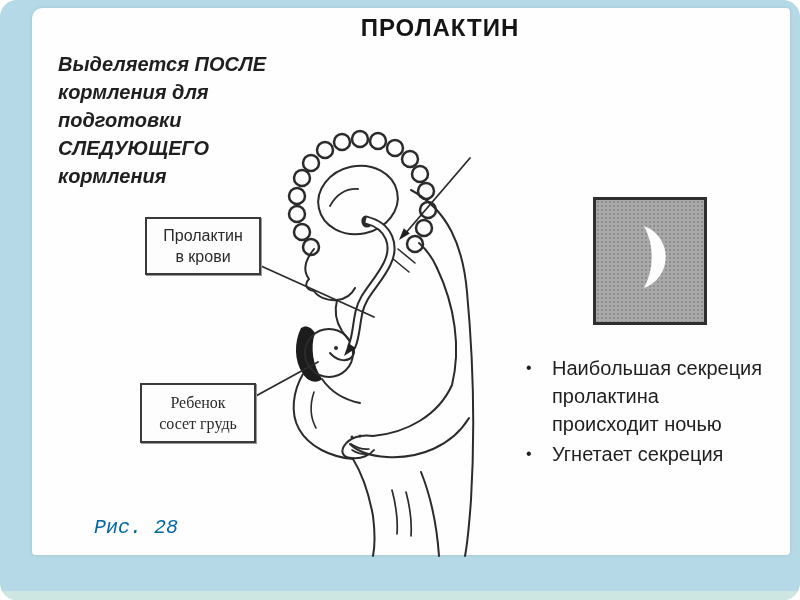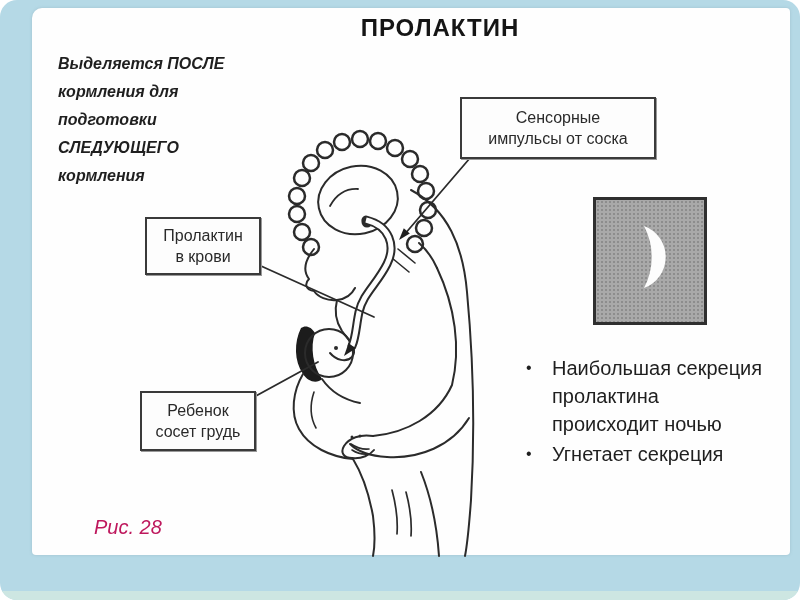--- a/index.html
+++ b/index.html
@@ -24,36 +24,36 @@
   }
   .figure-svg{position:absolute;left:0;top:0;width:800px;height:600px;}
   .slide-title{
     position:absolute;left:300px;top:14px;width:280px;
     text-align:center;
     font-size:24px;font-weight:bold;letter-spacing:1px;
     color:#151515;
   }
   .intro-note{
     position:absolute;left:58px;top:50px;width:250px;
-    font-size:16px;font-weight:bold;font-style:italic;
+    font-size:20px;font-weight:bold;font-style:italic;
     line-height:28px;white-space:pre-line;color:#1f1f1f;
   }
   .callout{
     position:absolute;
     background:#fdfdfd;
     border:2px solid #3a3a3a;
     display:flex;align-items:center;justify-content:center;
     text-align:center;
     font-size:16px;line-height:21px;
     white-space:pre-line;color:#2a2a2a;
     box-shadow:1px 1px 0 #999;
   }
   .callout.sensory{left:460px;top:97px;width:192px;height:58px;}
   .callout.prolactin{left:145px;top:217px;width:112px;height:54px;}
-  .callout.baby{left:140px;top:391px;width:112px;height:56px;}
+  .callout.baby{left:140px;top:383px;width:112px;height:56px;font-family:Liberation Serif, serif;}
   .moon-box{
     position:absolute;left:593px;top:197px;width:108px;height:122px;
     background-color:#a9a9a9;
     background-image:radial-gradient(#8d8d8d 1px, transparent 1.3px);
     background-size:4px 4px;
     border:3px solid #2f2f2f;
   }
   .moon-box svg{position:absolute;left:0;top:0;}
   .bullet-list{
     position:absolute;left:524px;top:354px;width:268px;
@@ -61,22 +61,22 @@
     font-size:20px;line-height:28px;color:#1f1f1f;
   }
   .bullet-list li{display:flex;margin:0 0 2px 0;}
   .bullet-dot{
     flex:0 0 auto;width:26px;font-size:16px;line-height:28px;
     text-align:left;padding-left:2px;
   }
   .bullet-text{white-space:pre-line;}
   .fig-caption{
     position:absolute;left:94px;top:516px;
-    font-family:Liberation Sans, sans-serif;
-    font-style:italic;font-size:20px;color:#be185d;
+    font-family:Liberation Mono, monospace;
+    font-style:italic;font-size:20px;color:#0369a1;
   }
 </style>
 </head>
 <body>
 
 <div class="stage">
   <div class="bottom-strip"></div>
 
   <div class="panel"></div>
 
@@ -149,22 +149,20 @@
   </svg>
 
   <div class="slide-title">ПРОЛАКТИН</div>
 
   <div class="intro-note">Выделяется ПОСЛЕ
 кормления для
 подготовки
 СЛЕДУЮЩЕГО
 кормления</div>
 
-  <div class="callout sensory">Сенсорные
-импульсы от соска</div>
   <div class="callout prolactin">Пролактин
 в крови</div>
   <div class="callout baby">Ребенок
 сосет грудь</div>
 
   <div class="moon-box">
     <svg width="102" height="116" viewBox="0 0 102 116">
       <path d="M 48,26 A 33 33 0 0 1 48,88 A 66 66 0 0 0 48,26 Z" fill="#fdfdfd" stroke="none"></path>
     </svg>
   </div>

